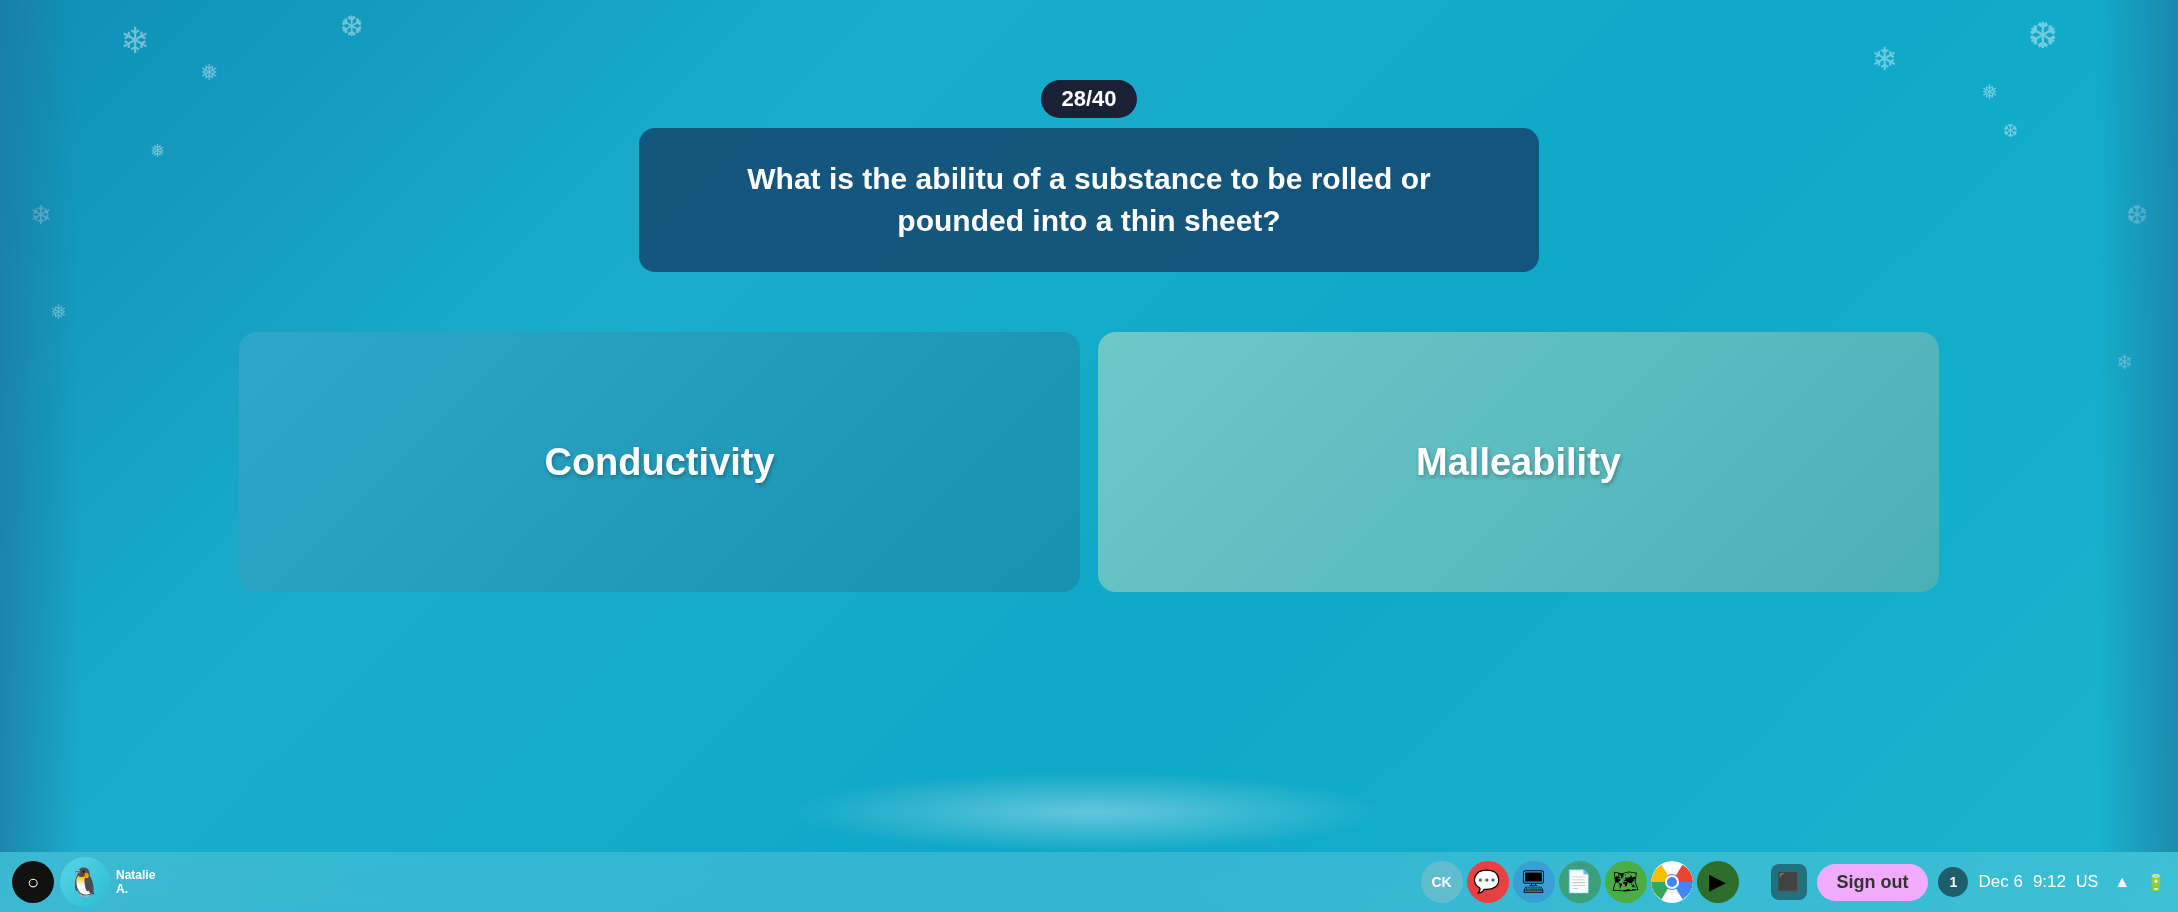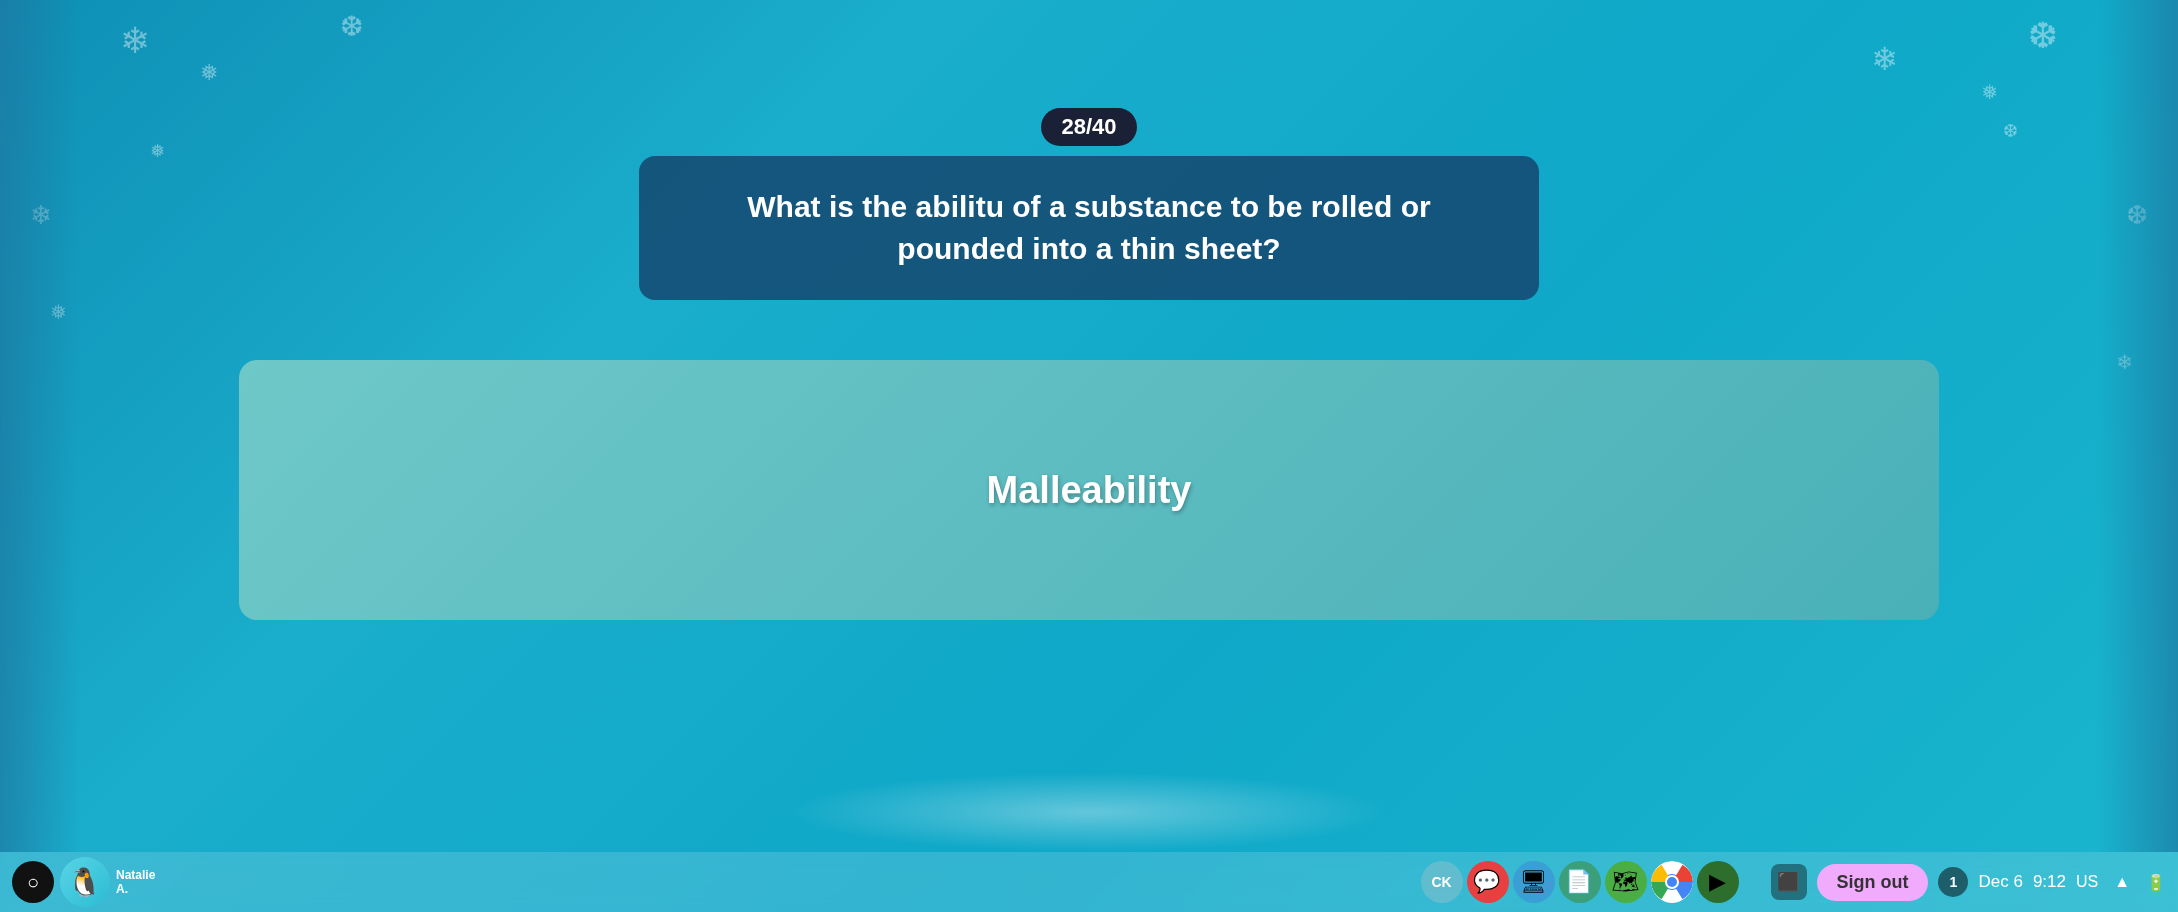--- a/index.html
+++ b/index.html
@@ -60,21 +60,20 @@
     
     .question-counter {
       background: #1a2035;
       color: white;
       border-radius: 20px;
       padding: 6px 20px;
       font-size: 22px;
       font-weight: bold;
       margin-bottom: 10px;
       z-index: 2;
-      margin-top: 28px;
     }
 
     
     .question-box {
       background: rgba(20, 70, 110, 0.85);
       border-radius: 16px;
       padding: 30px 60px;
       max-width: 900px;
       width: 90%;
       text-align: center;
@@ -326,20 +325,23 @@
     <span>28/40</span>
   </div>
 
   <div class="question-box">
     <span class="question-text">What is the abilitu of a substance to be rolled or pounded into a thin sheet?</span>
   </div>
 
   <div class="answers-row">
 
 
+    <div class="answer-card answer-card-2">
+      <span class="answer-label">Conductivity</span>
+    </div>
 
     <div class="answer-card answer-card-3">
       <span class="answer-label">Malleability</span>
     </div>
 
 
   </div>
 </div>
 
 <div class="bottom-glow"></div>

